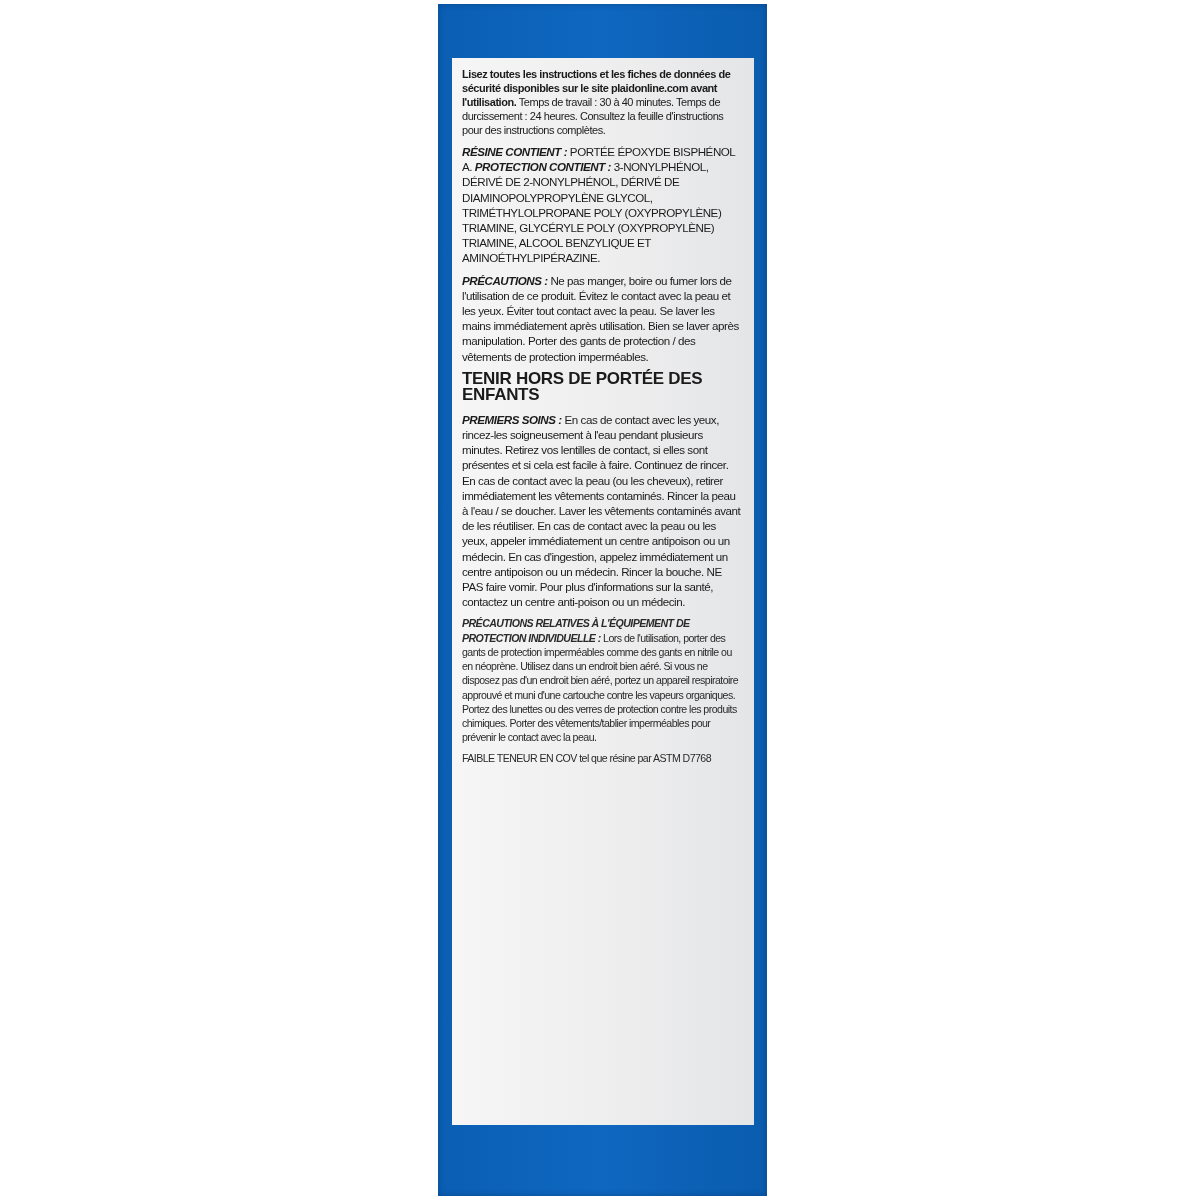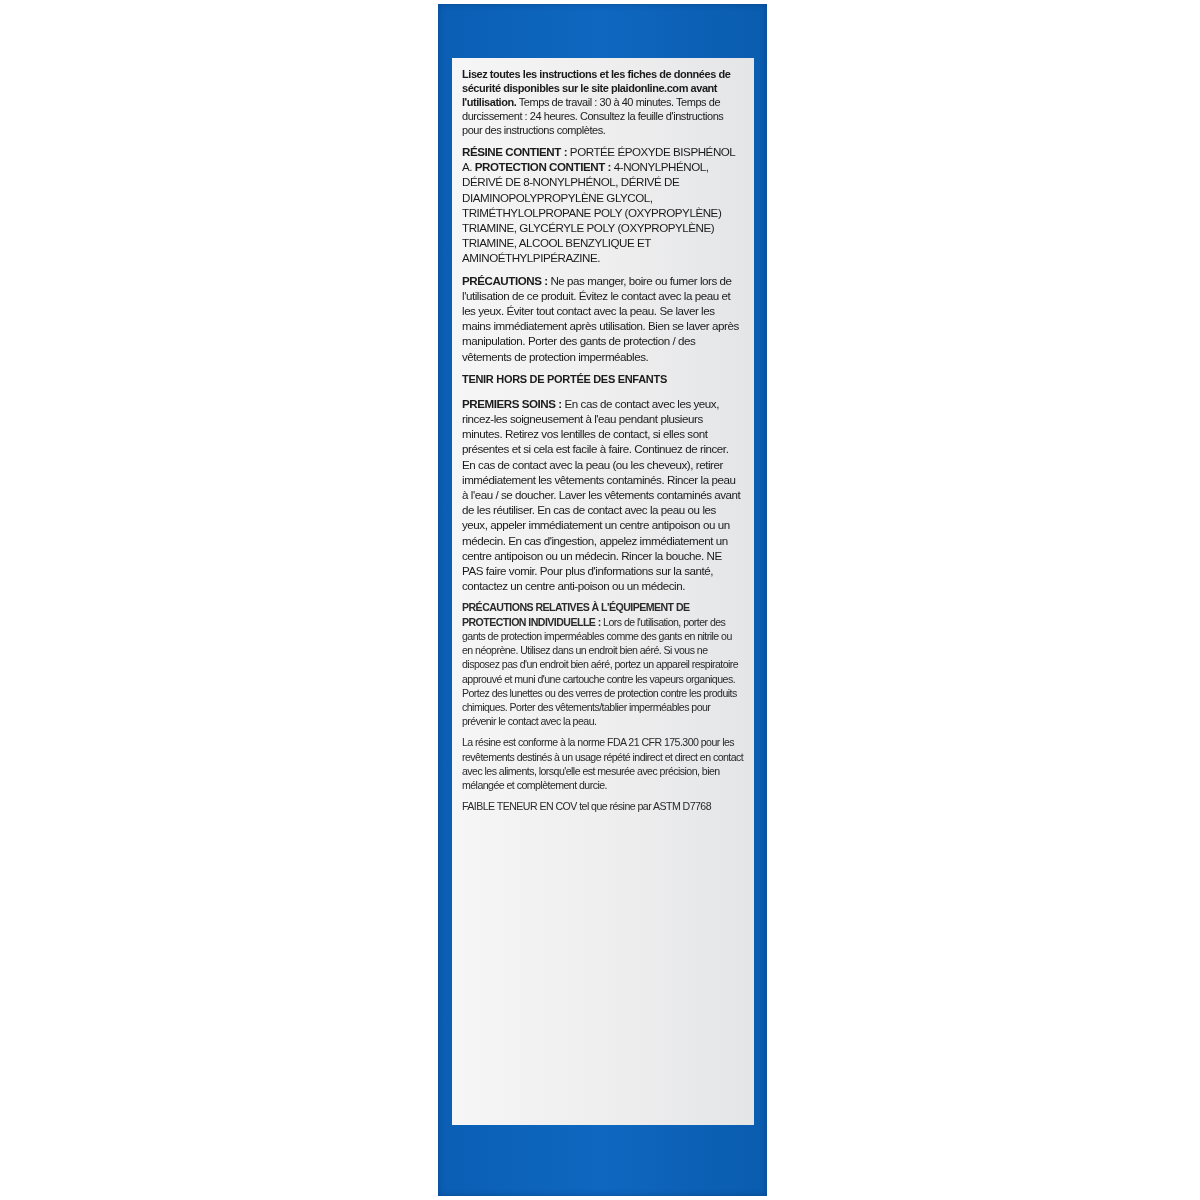--- a/index.html
+++ b/index.html
@@ -40,68 +40,68 @@
     }
     .para {
       font-size: 11.6px;
       line-height: 15.2px;
       letter-spacing: -0.45px;
       margin: 0 0 7px 0;
       transform-origin: left top;
     }
     .para b {
       font-weight: 700;
+      font-style: italic;
     }
     .para.small {
       font-size: 10.6px;
       line-height: 14.2px;
       letter-spacing: -0.55px;
       color: #2a2a2a;
     }
     .para.intro {
       font-size: 11px;
       line-height: 14px;
     }
     .para.intro .lead { font-weight: 700; }
     .keepaway {
-      font-size: 11px;
+      font-size: 17px;
       font-weight: 700;
       line-height: 16px;
       letter-spacing: -0.3px;
       margin: 0 0 9px 0;
     }
     .gap-lg { margin-top: 4px; }
   </style>
 </head>
 <body>
 
 <div class="canvas">
   <div class="package-side"></div>
 
   <div class="label-panel">
 
     <p class="para intro">
       <span class="lead">Lisez toutes les instructions et les fiches de données de sécurité disponibles sur le site plaidonline.com avant l'utilisation.</span><span> Temps de travail : 30 à 40 minutes. Temps de durcissement : 24 heures. Consultez la feuille d'instructions pour des instructions complètes.</span>
     </p>
 
     <p class="para">
-      <b>RÉSINE CONTIENT :</b><span> PORTÉE ÉPOXYDE BISPHÉNOL A. </span><b>PROTECTION CONTIENT :</b><span> 4-NONYLPHÉNOL, DÉRIVÉ DE 8-NONYLPHÉNOL, DÉRIVÉ DE DIAMINOPOLYPROPYLÈNE GLYCOL, TRIMÉTHYLOLPROPANE POLY (OXYPROPYLÈNE) TRIAMINE, GLYCÉRYLE POLY (OXYPROPYLÈNE) TRIAMINE, ALCOOL BENZYLIQUE ET AMINOÉTHYLPIPÉRAZINE.</span>
+      <b>RÉSINE CONTIENT :</b><span> PORTÉE ÉPOXYDE BISPHÉNOL A. </span><b>PROTECTION CONTIENT :</b><span> 3-NONYLPHÉNOL, DÉRIVÉ DE 2-NONYLPHÉNOL, DÉRIVÉ DE DIAMINOPOLYPROPYLÈNE GLYCOL, TRIMÉTHYLOLPROPANE POLY (OXYPROPYLÈNE) TRIAMINE, GLYCÉRYLE POLY (OXYPROPYLÈNE) TRIAMINE, ALCOOL BENZYLIQUE ET AMINOÉTHYLPIPÉRAZINE.</span>
     </p>
 
     <p class="para">
       <b>PRÉCAUTIONS :</b><span> Ne pas manger, boire ou fumer lors de l'utilisation de ce produit. Évitez le contact avec la peau et les yeux. Éviter tout contact avec la peau. Se laver les mains immédiatement après utilisation. Bien se laver après manipulation. Porter des gants de protection / des vêtements de protection imperméables.</span>
     </p>
 
     <p class="keepaway">TENIR HORS DE PORTÉE DES ENFANTS</p>
 
     <p class="para">
       <b>PREMIERS SOINS :</b><span> En cas de contact avec les yeux, rincez-les soigneusement à l'eau pendant plusieurs minutes. Retirez vos lentilles de contact, si elles sont présentes et si cela est facile à faire. Continuez de rincer. En cas de contact avec la peau (ou les cheveux), retirer immédiatement les vêtements contaminés. Rincer la peau à l'eau / se doucher. Laver les vêtements contaminés avant de les réutiliser. En cas de contact avec la peau ou les yeux, appeler immédiatement un centre antipoison ou un médecin. En cas d'ingestion, appelez immédiatement un centre antipoison ou un médecin. Rincer la bouche. NE PAS faire vomir. Pour plus d'informations sur la santé, contactez un centre anti-poison ou un médecin.</span>
     </p>
 
     <p class="para small gap-lg">
       <b>PRÉCAUTIONS RELATIVES À L'ÉQUIPEMENT DE PROTECTION INDIVIDUELLE :</b><span> Lors de l'utilisation, porter des gants de protection imperméables comme des gants en nitrile ou en néoprène. Utilisez dans un endroit bien aéré. Si vous ne disposez pas d'un endroit bien aéré, portez un appareil respiratoire approuvé et muni d'une cartouche contre les vapeurs organiques. Portez des lunettes ou des verres de protection contre les produits chimiques. Porter des vêtements/tablier imperméables pour prévenir le contact avec la peau.</span>
     </p>
 
-    <p class="para small gap-lg">La résine est conforme à la norme FDA 21 CFR 175.300 pour les revêtements destinés à un usage répété indirect et direct en contact avec les aliments, lorsqu'elle est mesurée avec précision, bien mélangée et complètement durcie.</p>
 
     <p class="para small">FAIBLE TENEUR EN COV tel que résine par ASTM D7768</p>
   </div>
 </div>
 
 </body></html>

